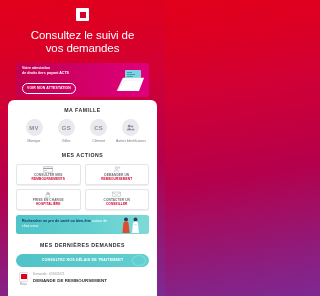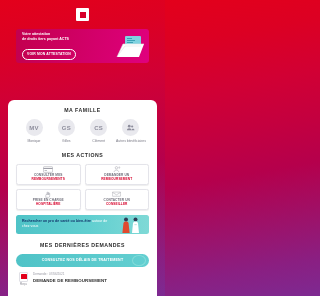--- a/index.html
+++ b/index.html
@@ -141,20 +141,22 @@
 </head>
 <body>
 
 <div class="logo-wrap">
   <div class="logo">
     <div class="logo-inner"></div>
   </div>
 </div>
 
 <div class="headline">
+  <div>Consultez le suivi de</div>
+  <div>vos demandes</div>
 </div>
 
 <div class="promo">
   <div class="promo-text-col">
     <div class="promo-line">Votre attestation</div>
     <div class="promo-line">de droits tiers payant ACTS</div>
     <span class="promo-btn">VOIR MON ATTESTATION</span>
   </div>
   <svg class="promo-illu" viewBox="0 0 30 26">
     <rect x="10" y="3" width="16" height="11" rx="1" fill="#7fd3e0"></rect>

